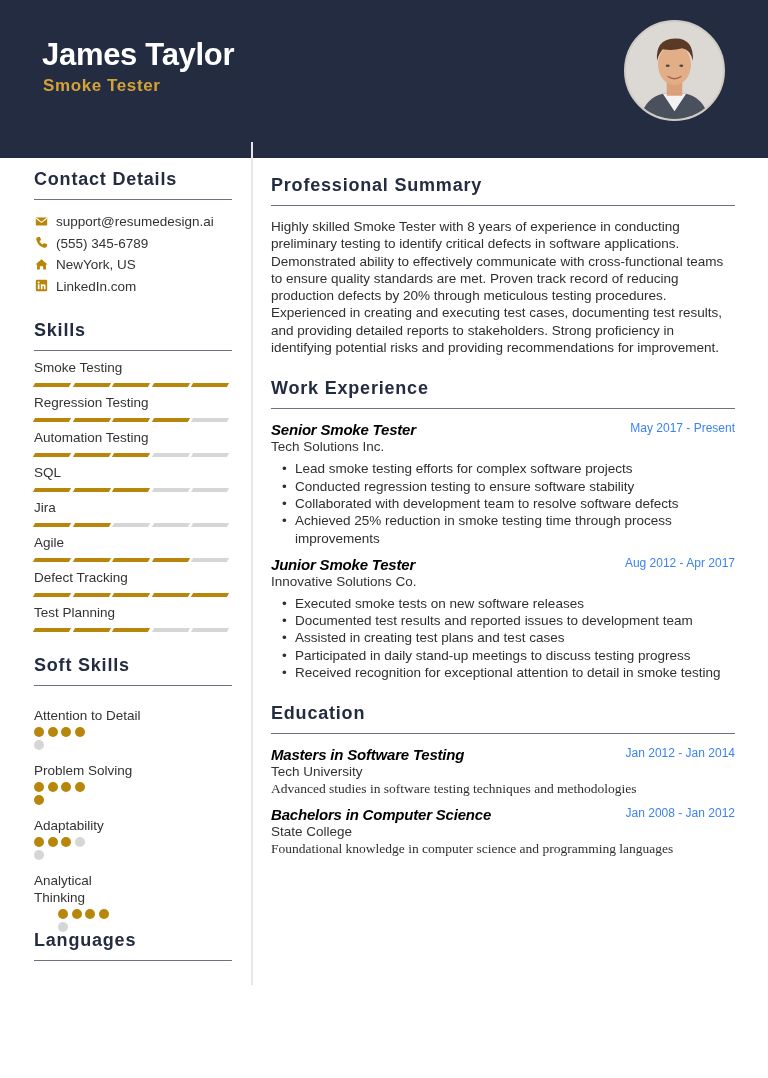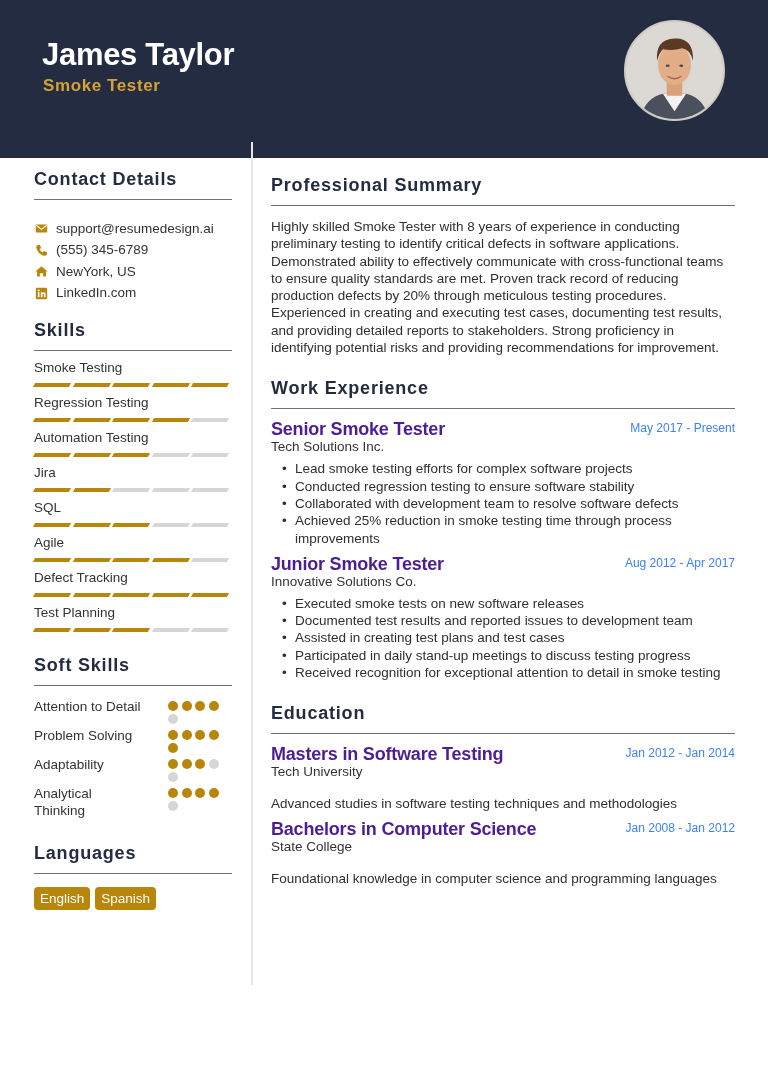--- a/index.html
+++ b/index.html
@@ -31,53 +31,53 @@
   .left { position: absolute; left: 34px; top: 136px; width: 198px; }
   .right { position: absolute; left: 271px; top: 142px; width: 464px; }
 
   .sec-title {
     font-size: 18px; font-weight: bold; color: #232c40; letter-spacing: 0.8px;
     padding-bottom: 9px; border-bottom: 1.5px solid #6c7180;
   }
 
   
   .contact-list { margin-top: 14px; }
-  .contact-item { display: flex; align-items: flex-end; height: 21.5px; font-size: 13.5px; color: #333; }
+  .contact-item { display: flex; align-items: flex-start; height: 21.5px; font-size: 13.5px; color: #333; }
   .contact-item .ic { width: 14px; height: 14px; margin-right: 8px; display: inline-flex; align-items: center; justify-content: center; }
   .contact-item svg { width: 13px; height: 13px; }
 
   
   .skill { margin-top: 6px; }
   .skill-name { font-size: 13.5px; color: #333; height: 18px; line-height: 18px; }
   .bars { display: flex; gap: 4px; margin-top: 6px; height: 5px; }
   .bar { width: 35.6px; height: 4px; transform: skewX(-30deg); background: #d6d6d6; }
   .bar.on { background: #b8860b; }
 
   
-  .soft-row { display: flex; align-items: flex-start; font-size: 13.5px; color: #333; margin-top: 12px; }
+  .soft-row { display: flex; align-items: flex-start; font-size: 13.5px; color: #333; margin-top: 21px; flex-direction: column; }
   .soft-label { width: 134px; line-height: 17px; }
   .dots { width: 54px; display: flex; flex-wrap: wrap; gap: 3px 3.5px; padding-top: 3px; height: 17px; overflow: visible; }
   .dot { width: 10px; height: 10px; border-radius: 50%; background: #d6d6d6; }
   .dot.on { background: #b8860b; }
 
   
   .langs { display: flex; gap: 5px; margin-top: 13px; }
   .lang { background: #b8860b; color: #fff; font-size: 13.5px; padding: 3px 6px; border-radius: 4px; line-height: 17px; }
 
   
   .summary { font-size: 13.5px; line-height: 17.3px; color: #2f2f2f; margin-top: 12px; }
   .entry { margin-top: 12px; }
   .entry-head { display: flex; justify-content: space-between; align-items: flex-start; }
-  .entry-title { font-size: 18px; font-weight: bold; color: #4c1d95; letter-spacing: -0.2px; line-height: 17px; }
+  .entry-title { font-size: 15px; font-weight: bold; color: #000000; letter-spacing: -0.2px; line-height: 17px; font-style: italic; }
   .entry-date { font-size: 12px; color: #3b82f6; line-height: 15px; }
   .entry-org { font-size: 13.5px; color: #333; line-height: 17px; }
   .bullets { list-style: none; margin-top: 5px; padding-left: 11px; }
   .bullets li { font-size: 13.5px; color: #2f2f2f; line-height: 17.3px; position: relative; padding-left: 13px; }
   .bullets li::before { content: "•"; position: absolute; left: 0; top: 0; color: #2f2f2f; }
-  .edu-desc { font-size: 13.5px; color: #2f2f2f; line-height: 17px; margin-top: 15px; }
+  .edu-desc { font-size: 13.5px; color: #2f2f2f; line-height: 17px; margin-top: 0; font-family: Liberation Serif, serif; }
 </style>
 </head>
 <body>
 
 <div class="header">
   <div class="name">James Taylor</div>
   <div class="role">Smoke Tester</div>
   <div class="photo">
     <svg viewBox="0 0 100 100" width="100%" height="100%">
       <rect width="100" height="100" fill="#dcd9d4"></rect>
@@ -166,35 +166,35 @@
         <div class="skill-name">Automation Testing</div>
         <div class="bars">
             <span class="bar on"></span>
             <span class="bar on"></span>
             <span class="bar on"></span>
             <span class="bar"></span>
             <span class="bar"></span>
           </div>
       </div>
       <div class="skill">
+        <div class="skill-name">SQL</div>
+        <div class="bars">
+            <span class="bar on"></span>
+            <span class="bar on"></span>
+            <span class="bar on"></span>
+            <span class="bar"></span>
+            <span class="bar"></span>
+          </div>
+      </div>
+      <div class="skill">
         <div class="skill-name">Jira</div>
         <div class="bars">
             <span class="bar on"></span>
             <span class="bar on"></span>
             <span class="bar"></span>
-            <span class="bar"></span>
-            <span class="bar"></span>
-          </div>
-      </div>
-      <div class="skill">
-        <div class="skill-name">SQL</div>
-        <div class="bars">
-            <span class="bar on"></span>
-            <span class="bar on"></span>
-            <span class="bar on"></span>
             <span class="bar"></span>
             <span class="bar"></span>
           </div>
       </div>
       <div class="skill">
         <div class="skill-name">Agile</div>
         <div class="bars">
             <span class="bar on"></span>
             <span class="bar on"></span>
             <span class="bar on"></span>
@@ -266,24 +266,20 @@
             <span class="dot on"></span>
             <span class="dot on"></span>
             <span class="dot"></span>
           </div>
       </div>
     </div>
   </section>
 
   <section style="margin-top:22px;">
     <div class="sec-title">Languages</div>
-    <div class="langs">
-      <span class="lang">English</span>
-      <span class="lang">Spanish</span>
-    </div>
   </section>
 </div>
 
 <div class="right">
 
   <section style="margin-top:33px;">
     <div class="sec-title">Professional Summary</div>
     <p class="summary">Highly skilled Smoke Tester with 8 years of experience in conducting preliminary testing to identify critical defects in software applications. Demonstrated ability to effectively communicate with cross-functional teams to ensure quality standards are met. Proven track record of reducing production defects by 20% through meticulous testing procedures. Experienced in creating and executing test cases, documenting test results, and providing detailed reports to stakeholders. Strong proficiency in identifying potential risks and providing recommendations for improvement.</p>
   </section>
 

